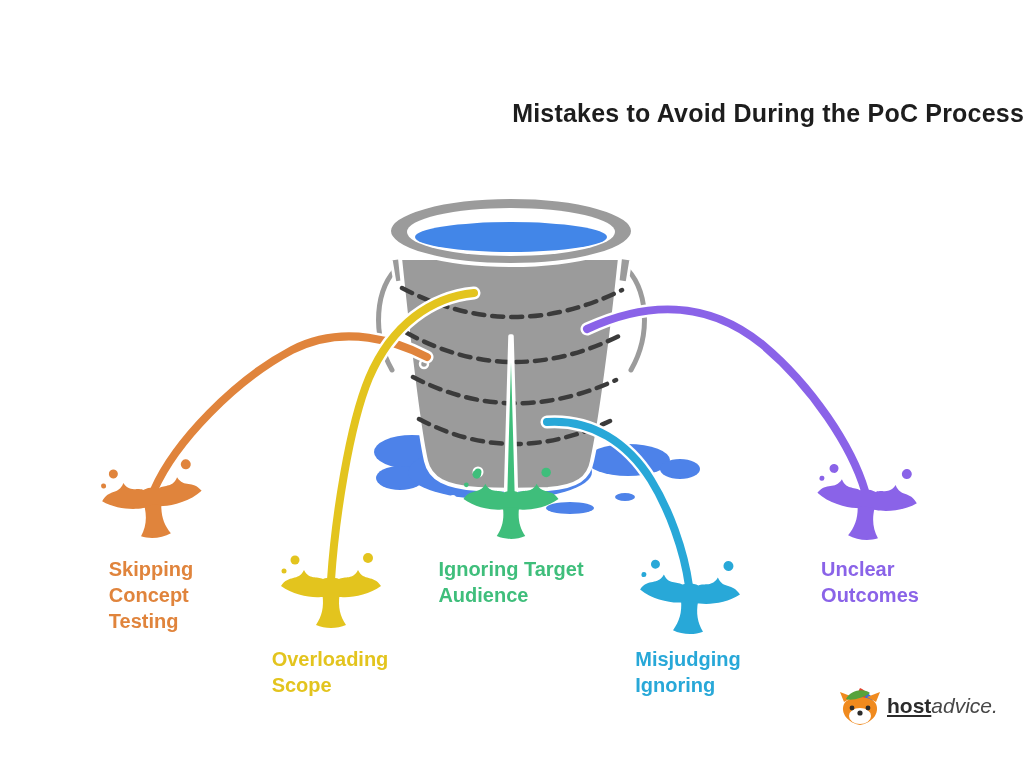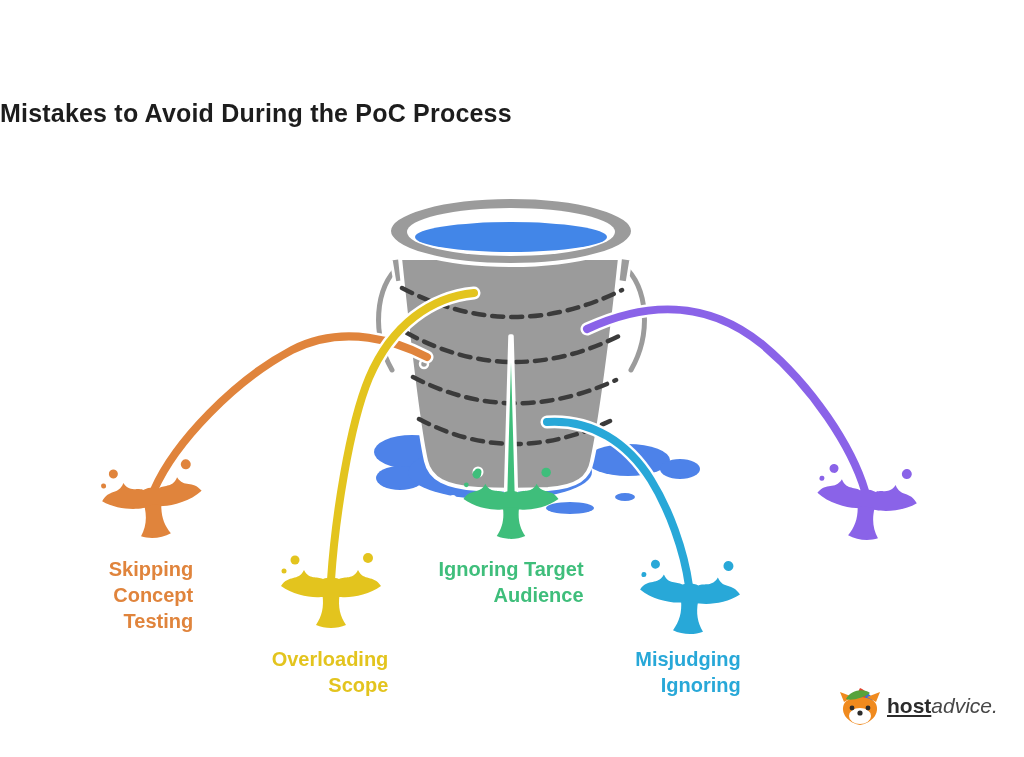--- a/index.html
+++ b/index.html
@@ -1,26 +1,26 @@
 <!DOCTYPE html>
 <html style="--gray: #9B9B9B; --water: #4286E8; --puddle: #4D82E9; --dash: #3B3B3B; --outline: #FFFFFF; --title: #1D1D1D; --logo_dark: #2B2B2B; --logo_gray: #474747; --fox_orange: #F08A1E; --fox_red: #E0432E; --fox_blue: #3A6FD8; --fox_green: #57A33B; --m0: #E0843C; --m1: #E3C41E; --m2: #3FBE7B; --m3: #28A8D8; --m4: #8A63E8;"><head>
 <meta charset="utf-8">
 <style>
   html,body{margin:0;padding:0;background:#ffffff;}
   .stage{
     position:relative;width:1024px;height:757px;background:#ffffff;overflow:hidden;
     font-family:"Liberation Sans", sans-serif;
   }
   .title{
-    position:absolute;left:0;top:99px;width:100%;text-align:left;
+    position:absolute;left:0;top:99px;width:100%;text-align:right;
     font-size:25px;font-weight:bold;letter-spacing:.2px;color:var(--title,#1d1d1d);
   }
   .diagram-svg{position:absolute;left:0;top:0;}
   .mistake-label{
-    position:absolute;transform:translateX(-50%);text-align:right;
+    position:absolute;transform:translateX(-50%);text-align:left;
     white-space:pre-line;font-weight:bold;font-size:20px;line-height:26px;
   }
   .lab0{left:151px;top:556px;color:var(--m0,#e0843c);}
   .lab1{left:330px;top:646px;color:var(--m1,#e3c41e);}
   .lab2{left:511px;top:556px;color:var(--m2,#3fbe7b);}
   .lab3{left:688px;top:646px;color:var(--m3,#28a8d8);}
   .lab4{left:870px;top:556px;color:var(--m4,#8a63e8);}
   .brand{
     position:absolute;left:838px;top:684px;display:flex;align-items:center;gap:5px;
   }
@@ -136,20 +136,22 @@
 
   <div class="mistake-label lab0">Skipping
 Concept
 Testing</div>
   <div class="mistake-label lab1">Overloading
 Scope</div>
   <div class="mistake-label lab2">Ignoring Target
 Audience</div>
   <div class="mistake-label lab3">Misjudging
 Ignoring</div>
+  <div class="mistake-label lab4">Unclear
+Outcomes</div>
 
   <div class="brand">
     <svg width="44" height="44" viewBox="0 0 44 44">
       <path d="M 22 4 C 28 6 31 12 29 18 L 18 12 Z" style="fill:var(--fox_red,#e0432e)"></path>
       <path d="M 29 9 C 34 11 36 17 34 22 L 26 16 Z" style="fill:var(--fox_blue,#3a6fd8)"></path>
       <path d="M 6 18 L 2 8 L 15 13 Z" style="fill:var(--fox_orange,#f08a1e)"></path>
       <path d="M 38 18 L 42 8 L 29 13 Z" style="fill:var(--fox_orange,#f08a1e)"></path>
       <path d="M 6 20 C 10 11 34 11 38 20 C 42 29 34 39 22 41 C 10 39 2 29 6 20 Z" style="fill:var(--fox_orange,#f08a1e)"></path>
       <ellipse cx="22" cy="32" rx="11" ry="8" fill="#ffffff"></ellipse>
       <circle cx="14" cy="24" r="2.4" fill="#2b2b2b"></circle>

